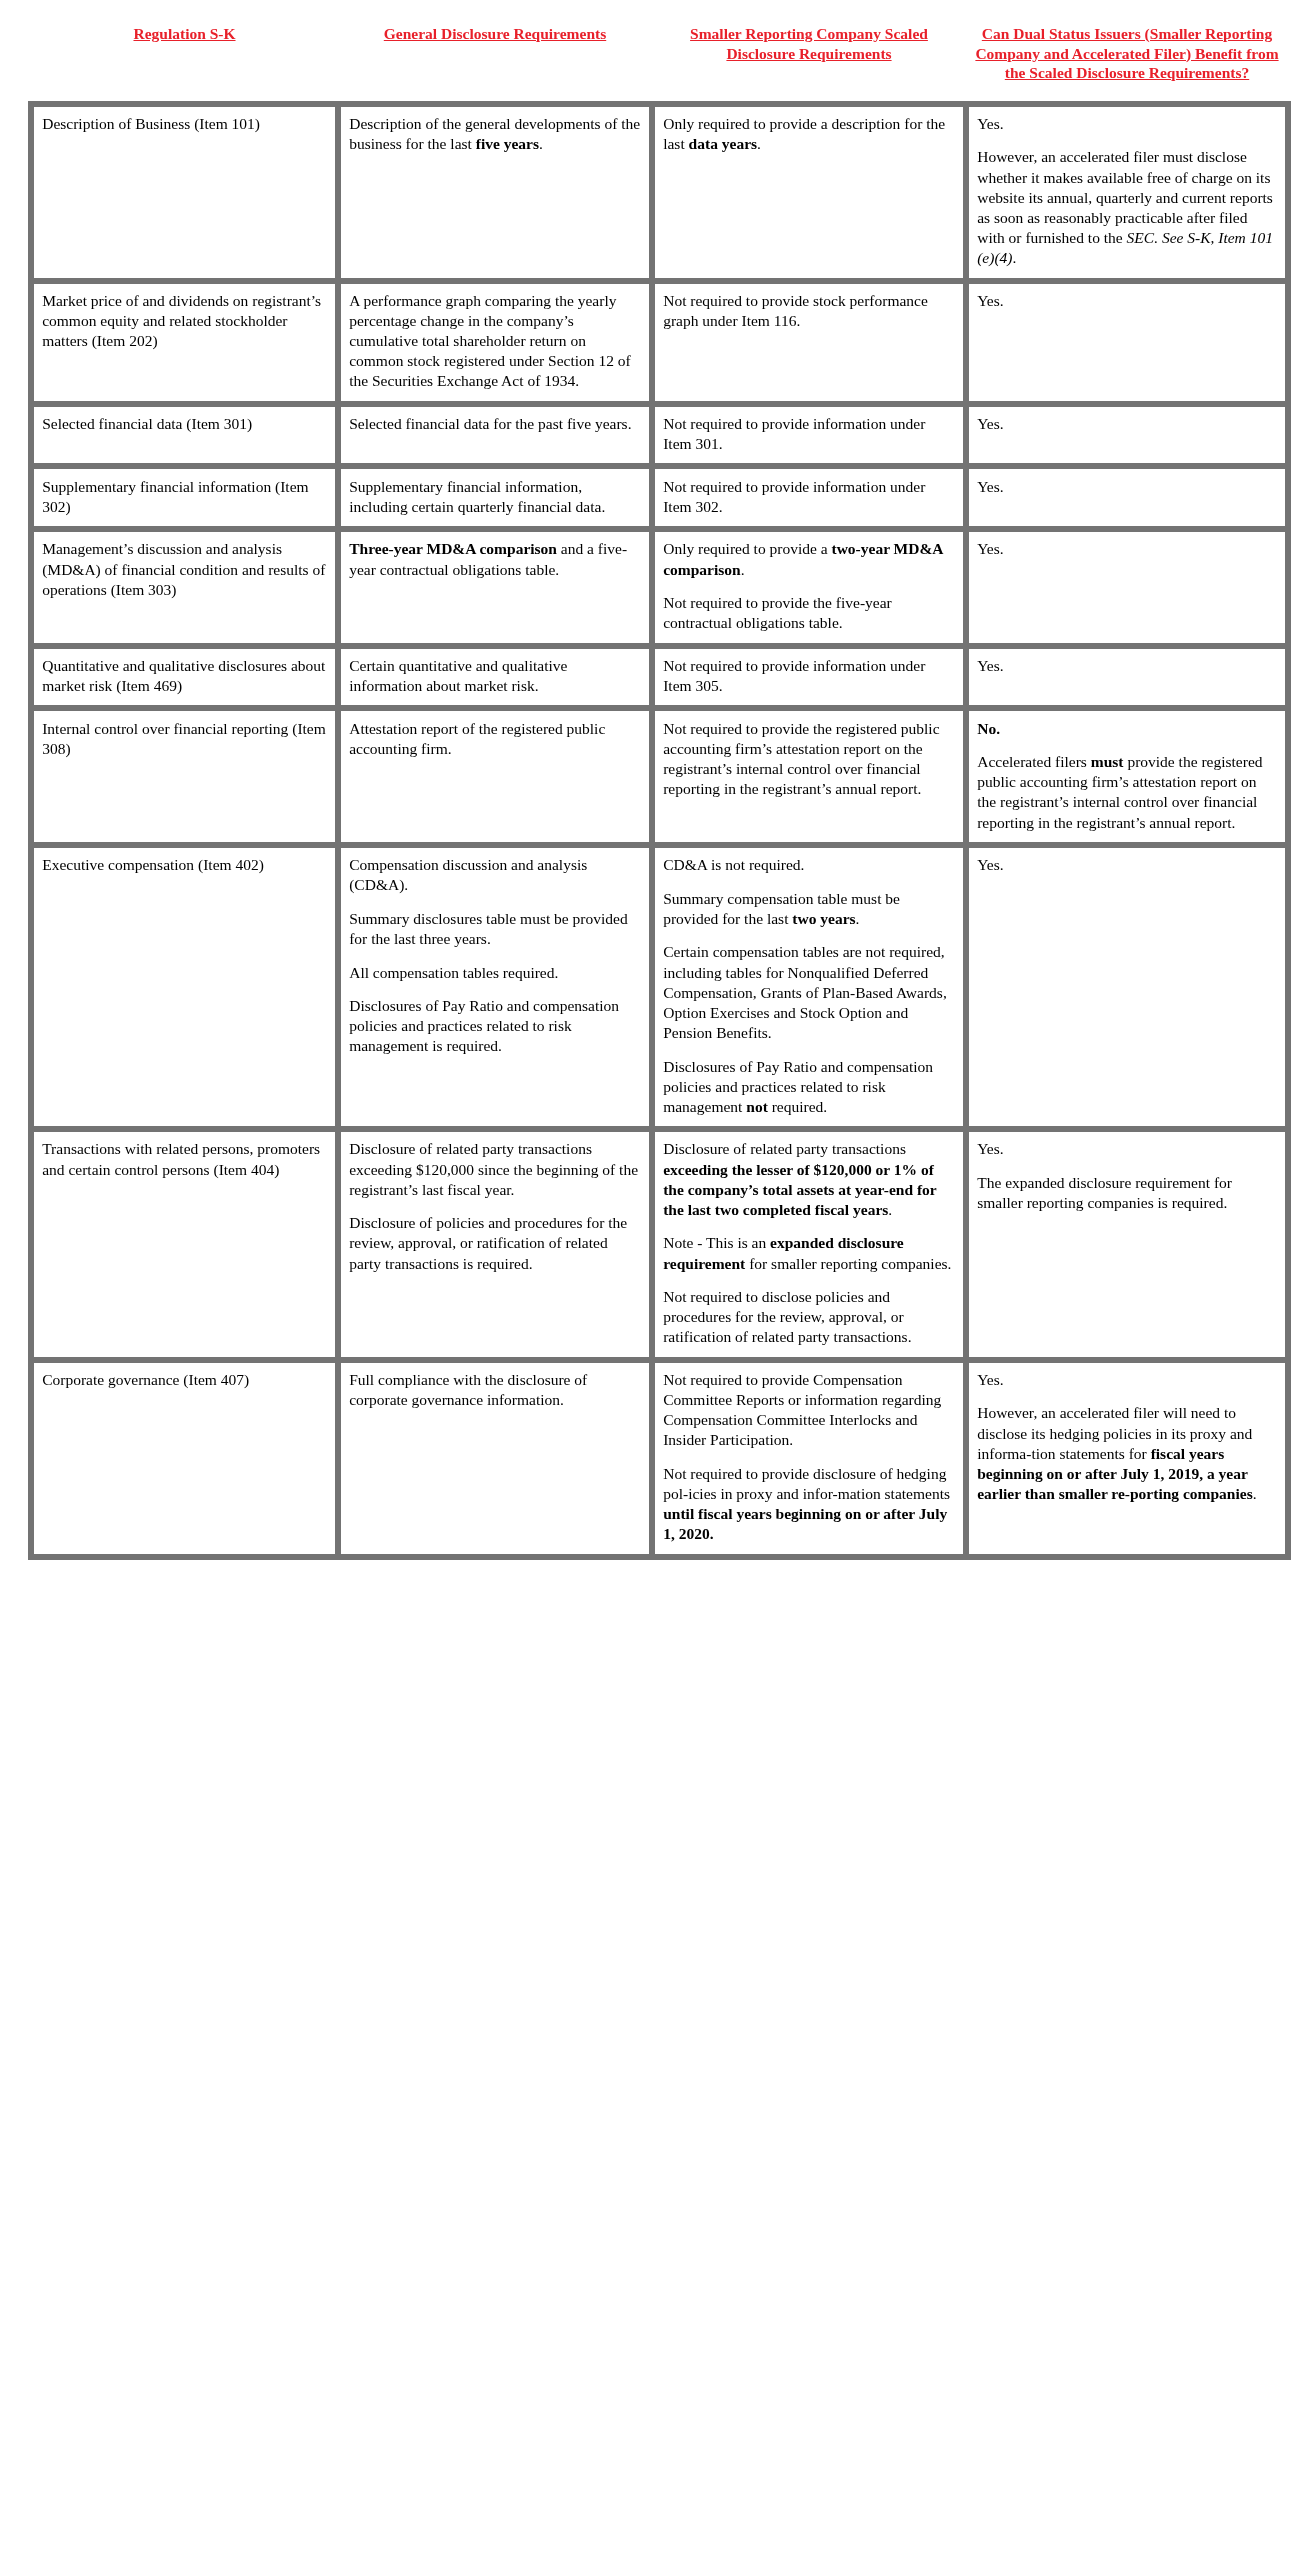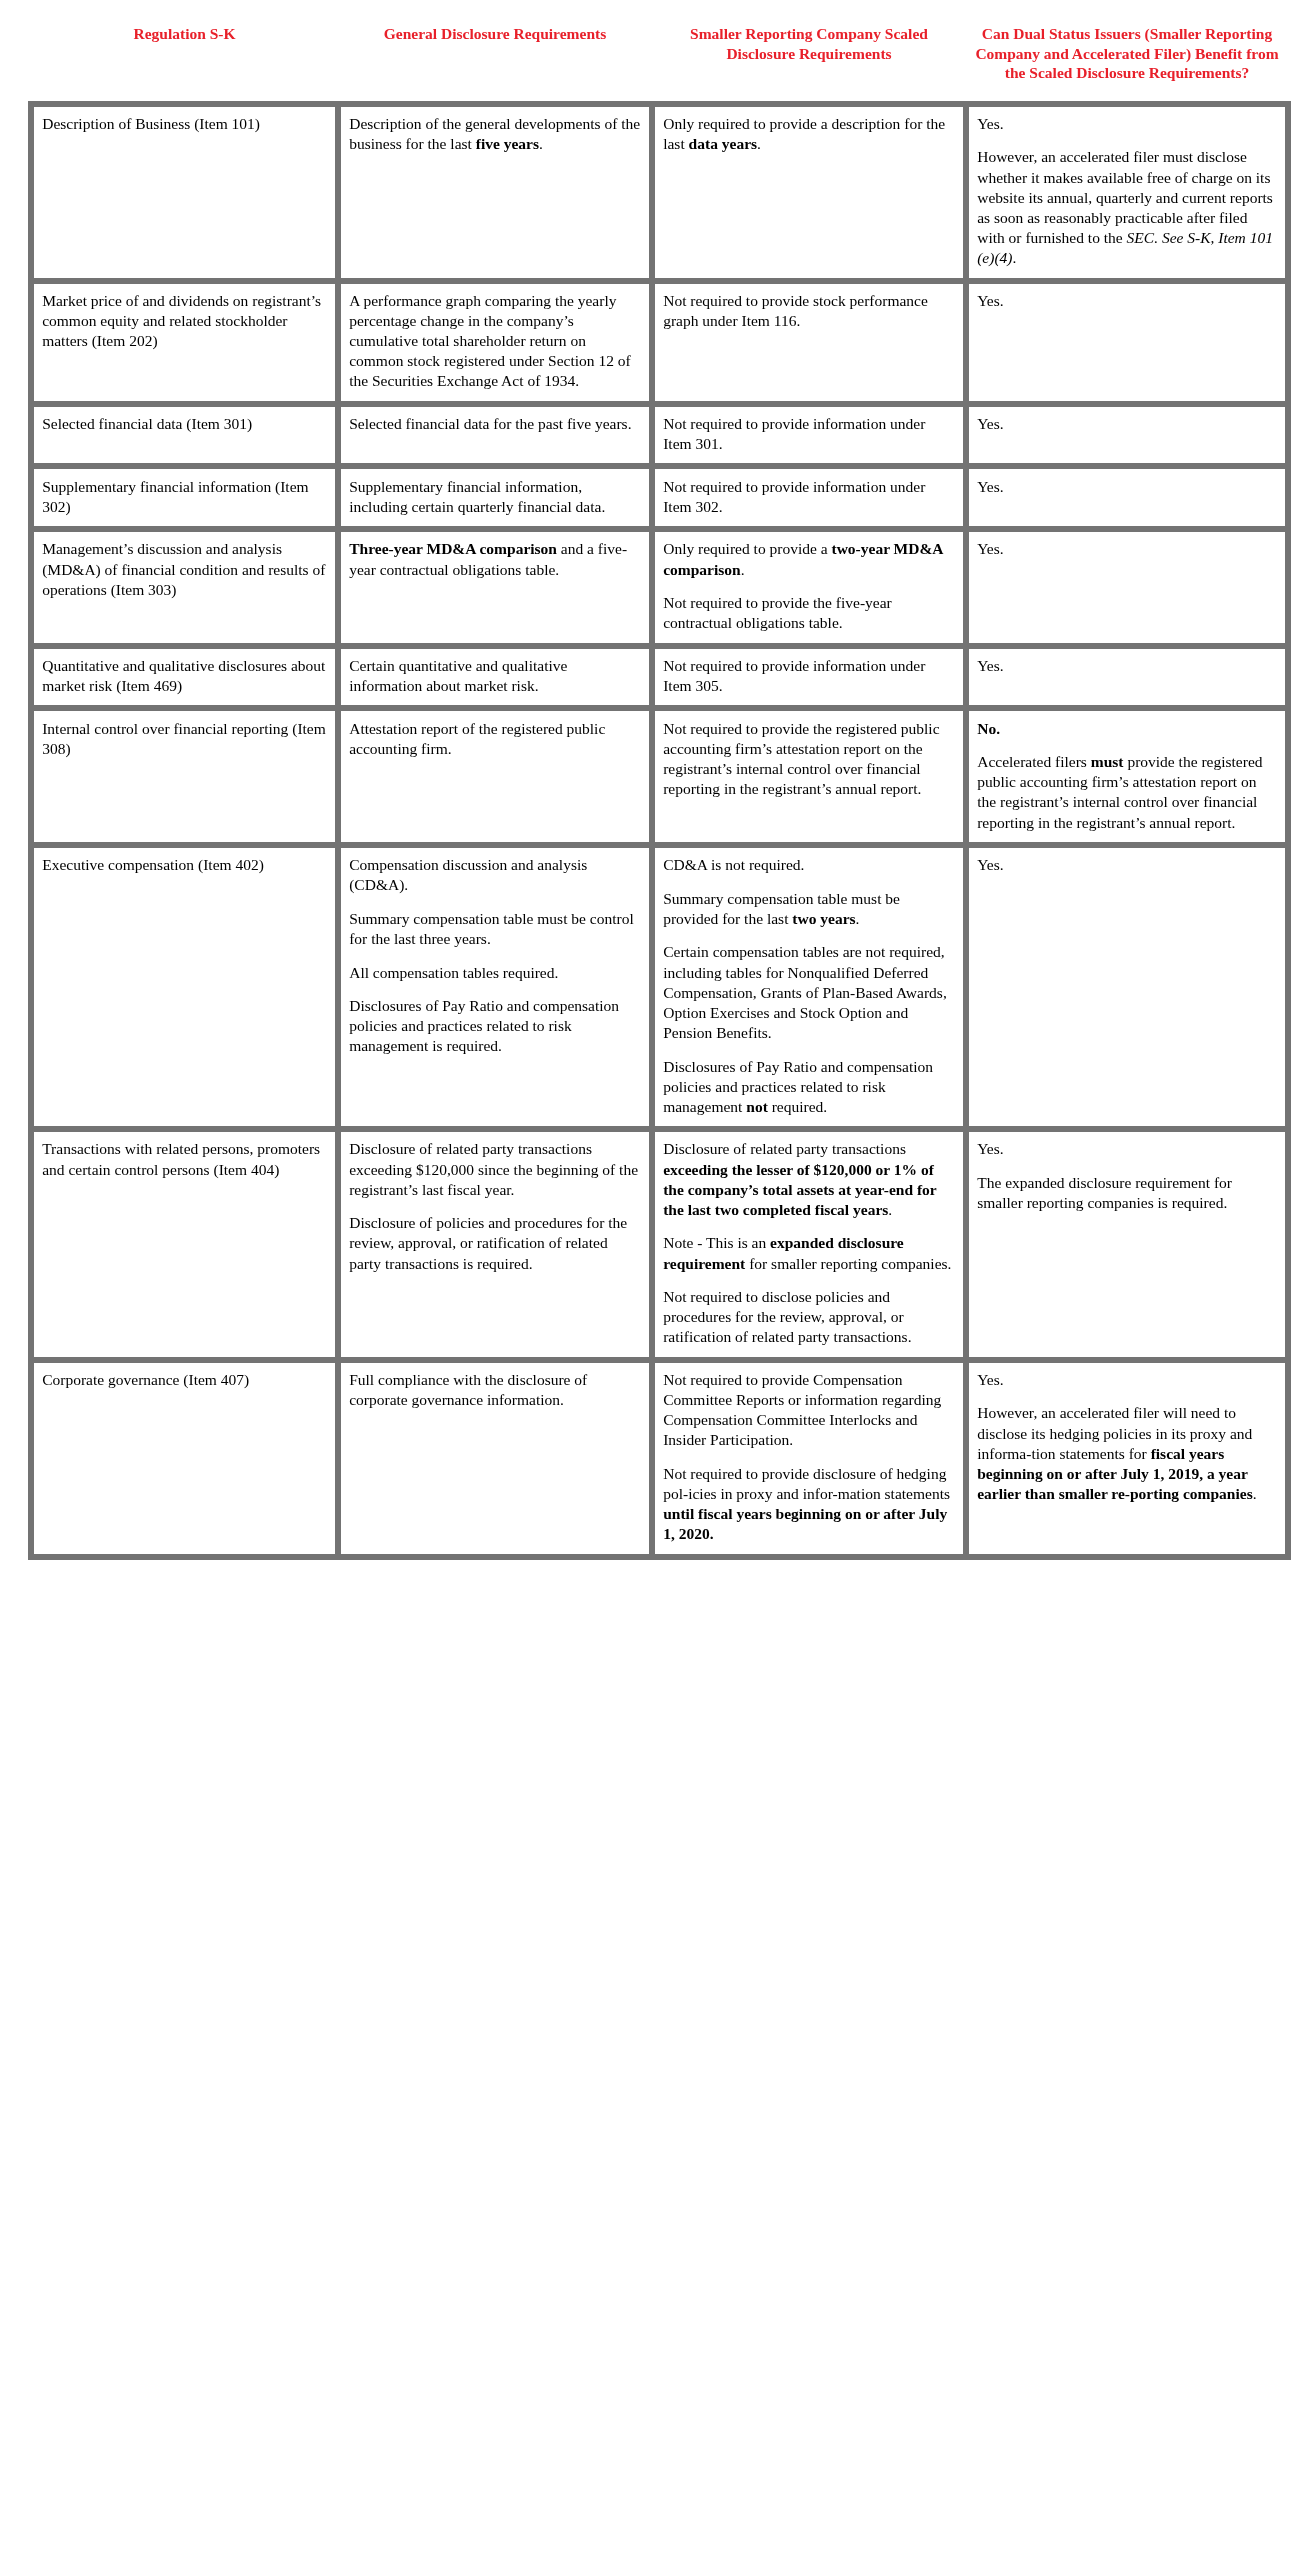--- a/index.html
+++ b/index.html
@@ -36,20 +36,21 @@
     padding: 7.2px 8.2px 9.3px 8.2px;
   }
   table.reg-table thead th {
     border: none;
     vertical-align: top;
     padding: 3.1px 9.3px 17.5px 9.3px;
     font-weight: bold;
     font-size: 15.5px;
     line-height: 1.28;
     color: #e8202a;
+    text-decoration: underline;
   }
   table.reg-table tbody td {
     font-size: 15.5px;
     line-height: 1.30;
   }
   .cell-p {
     margin: 0 0 13.4px 0;
   }
   .cell-p:last-child {
     margin-bottom: 0;
@@ -178,21 +179,21 @@
             <div class="cell-p"><b>No.</b></div>
             <div class="cell-p">Accelerated filers <b>must</b> provide the registered public accounting firm’s attestation report on the registrant’s internal control over financial reporting in the registrant’s annual report.</div>
           </td>
         </tr>
         <tr>
           <td class="tight">
             <div class="cell-p">Executive compensation (Item 402)</div>
           </td>
           <td>
             <div class="cell-p">Compensation discussion and analysis (CD&amp;A).</div>
-            <div class="cell-p">Summary compensation table must be control for the last three years.</div>
+            <div class="cell-p">Summary disclosures table must be provided for the last three years.</div>
             <div class="cell-p">All compensation tables required.</div>
             <div class="cell-p">Disclosures of Pay Ratio and compensation policies and practices related to risk management is required.</div>
           </td>
           <td>
             <div class="cell-p">CD&amp;A is not required.</div>
             <div class="cell-p">Summary compensation table must be provided for the last <b>two years</b>.</div>
             <div class="cell-p">Certain compensation tables are not required, including tables for Nonqualified Deferred Compensation, Grants of Plan-Based Awards, Option Exercises and Stock Option and Pension Benefits.</div>
             <div class="cell-p">Disclosures of Pay Ratio and compensation policies and practices related to risk management <b>not</b> required.</div>
           </td>
           <td class="tight">

